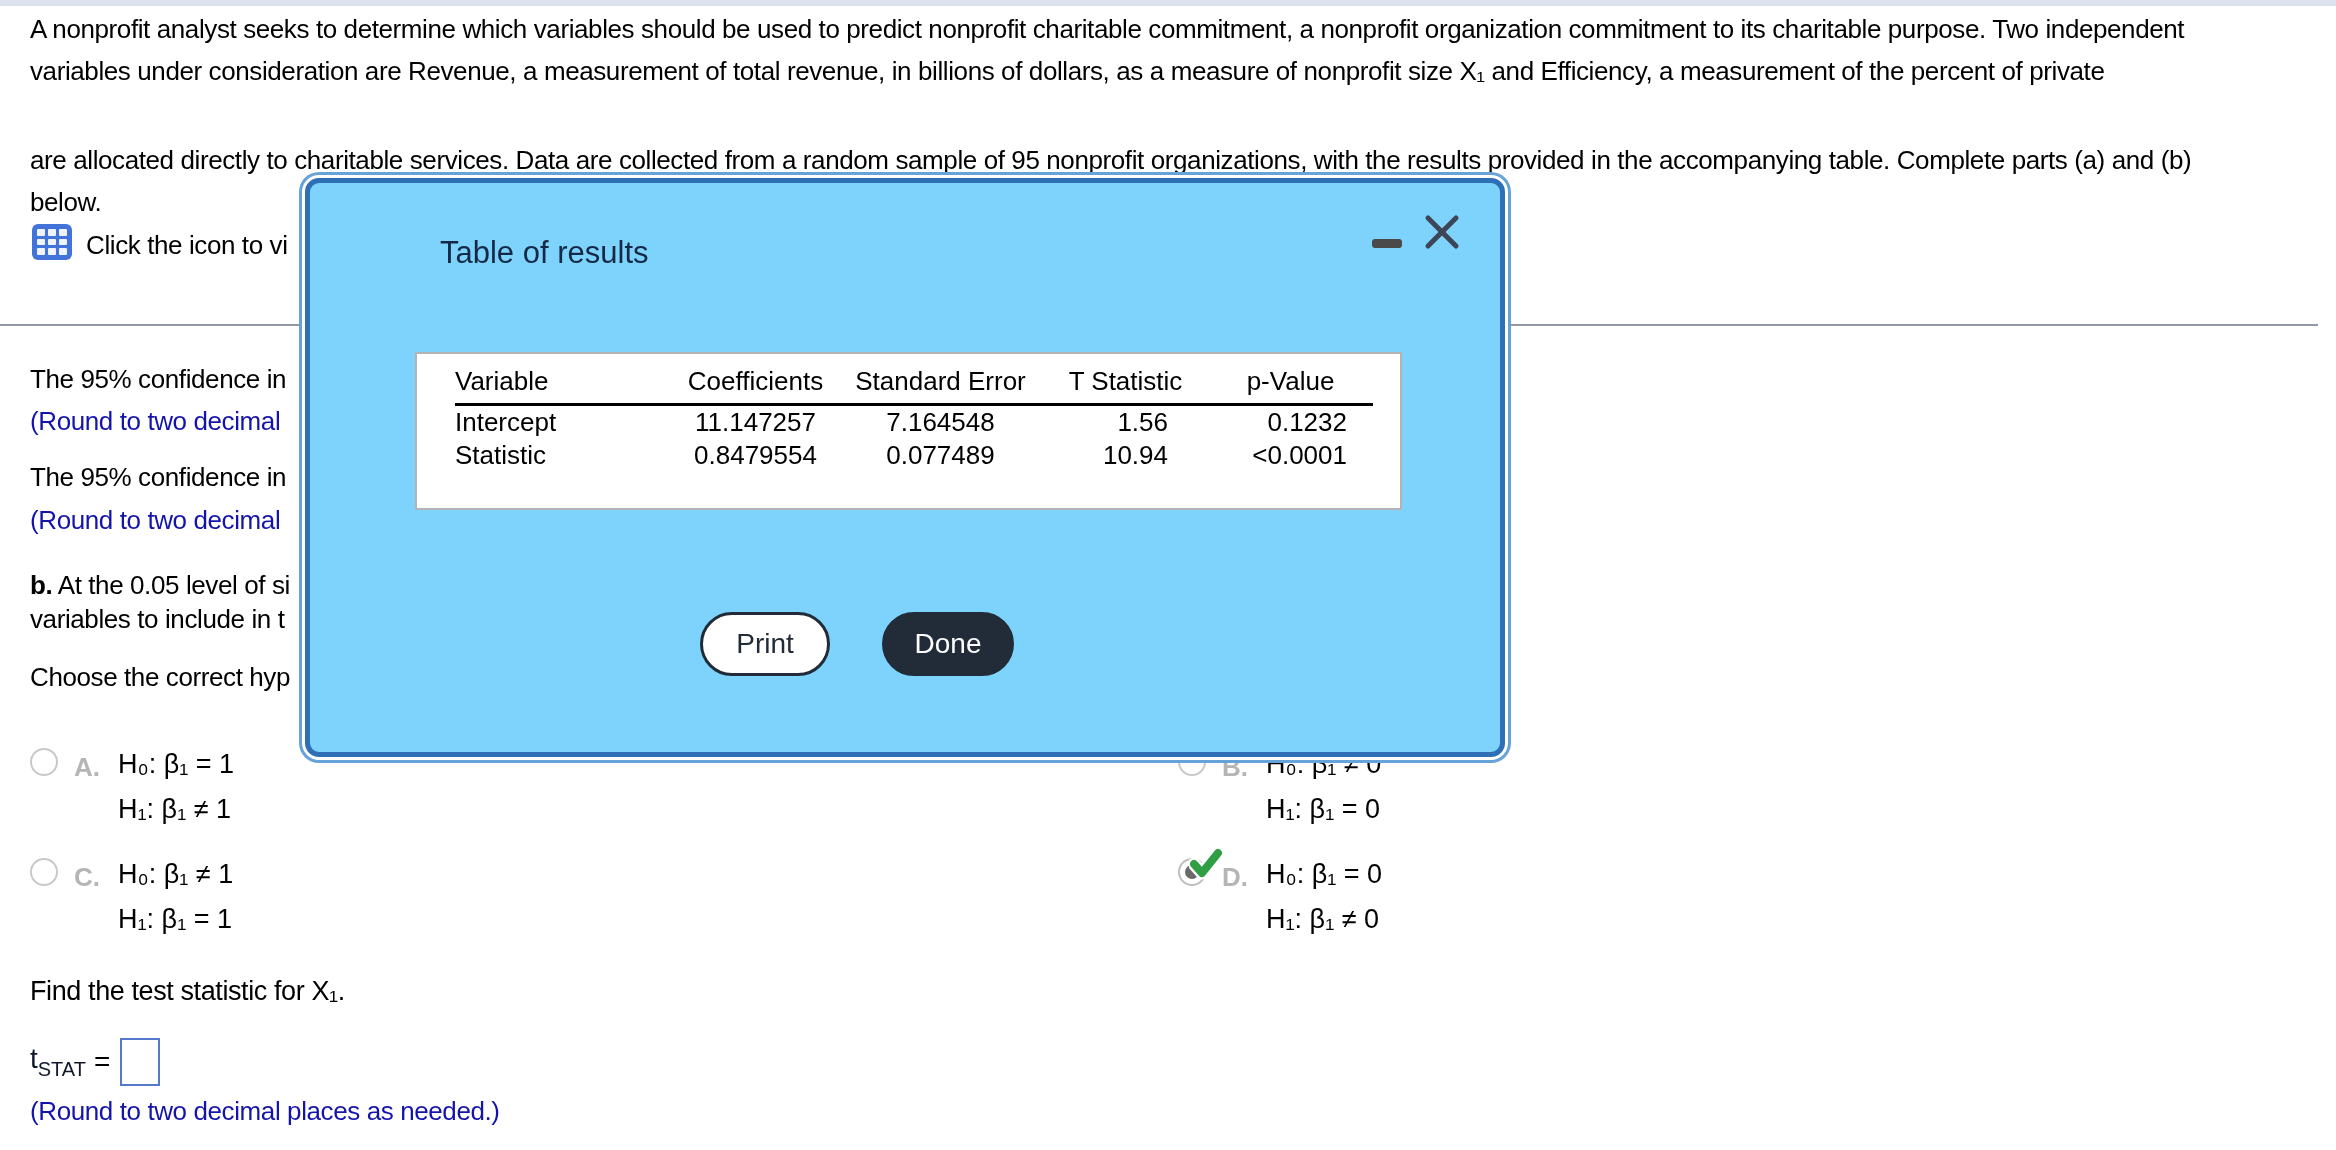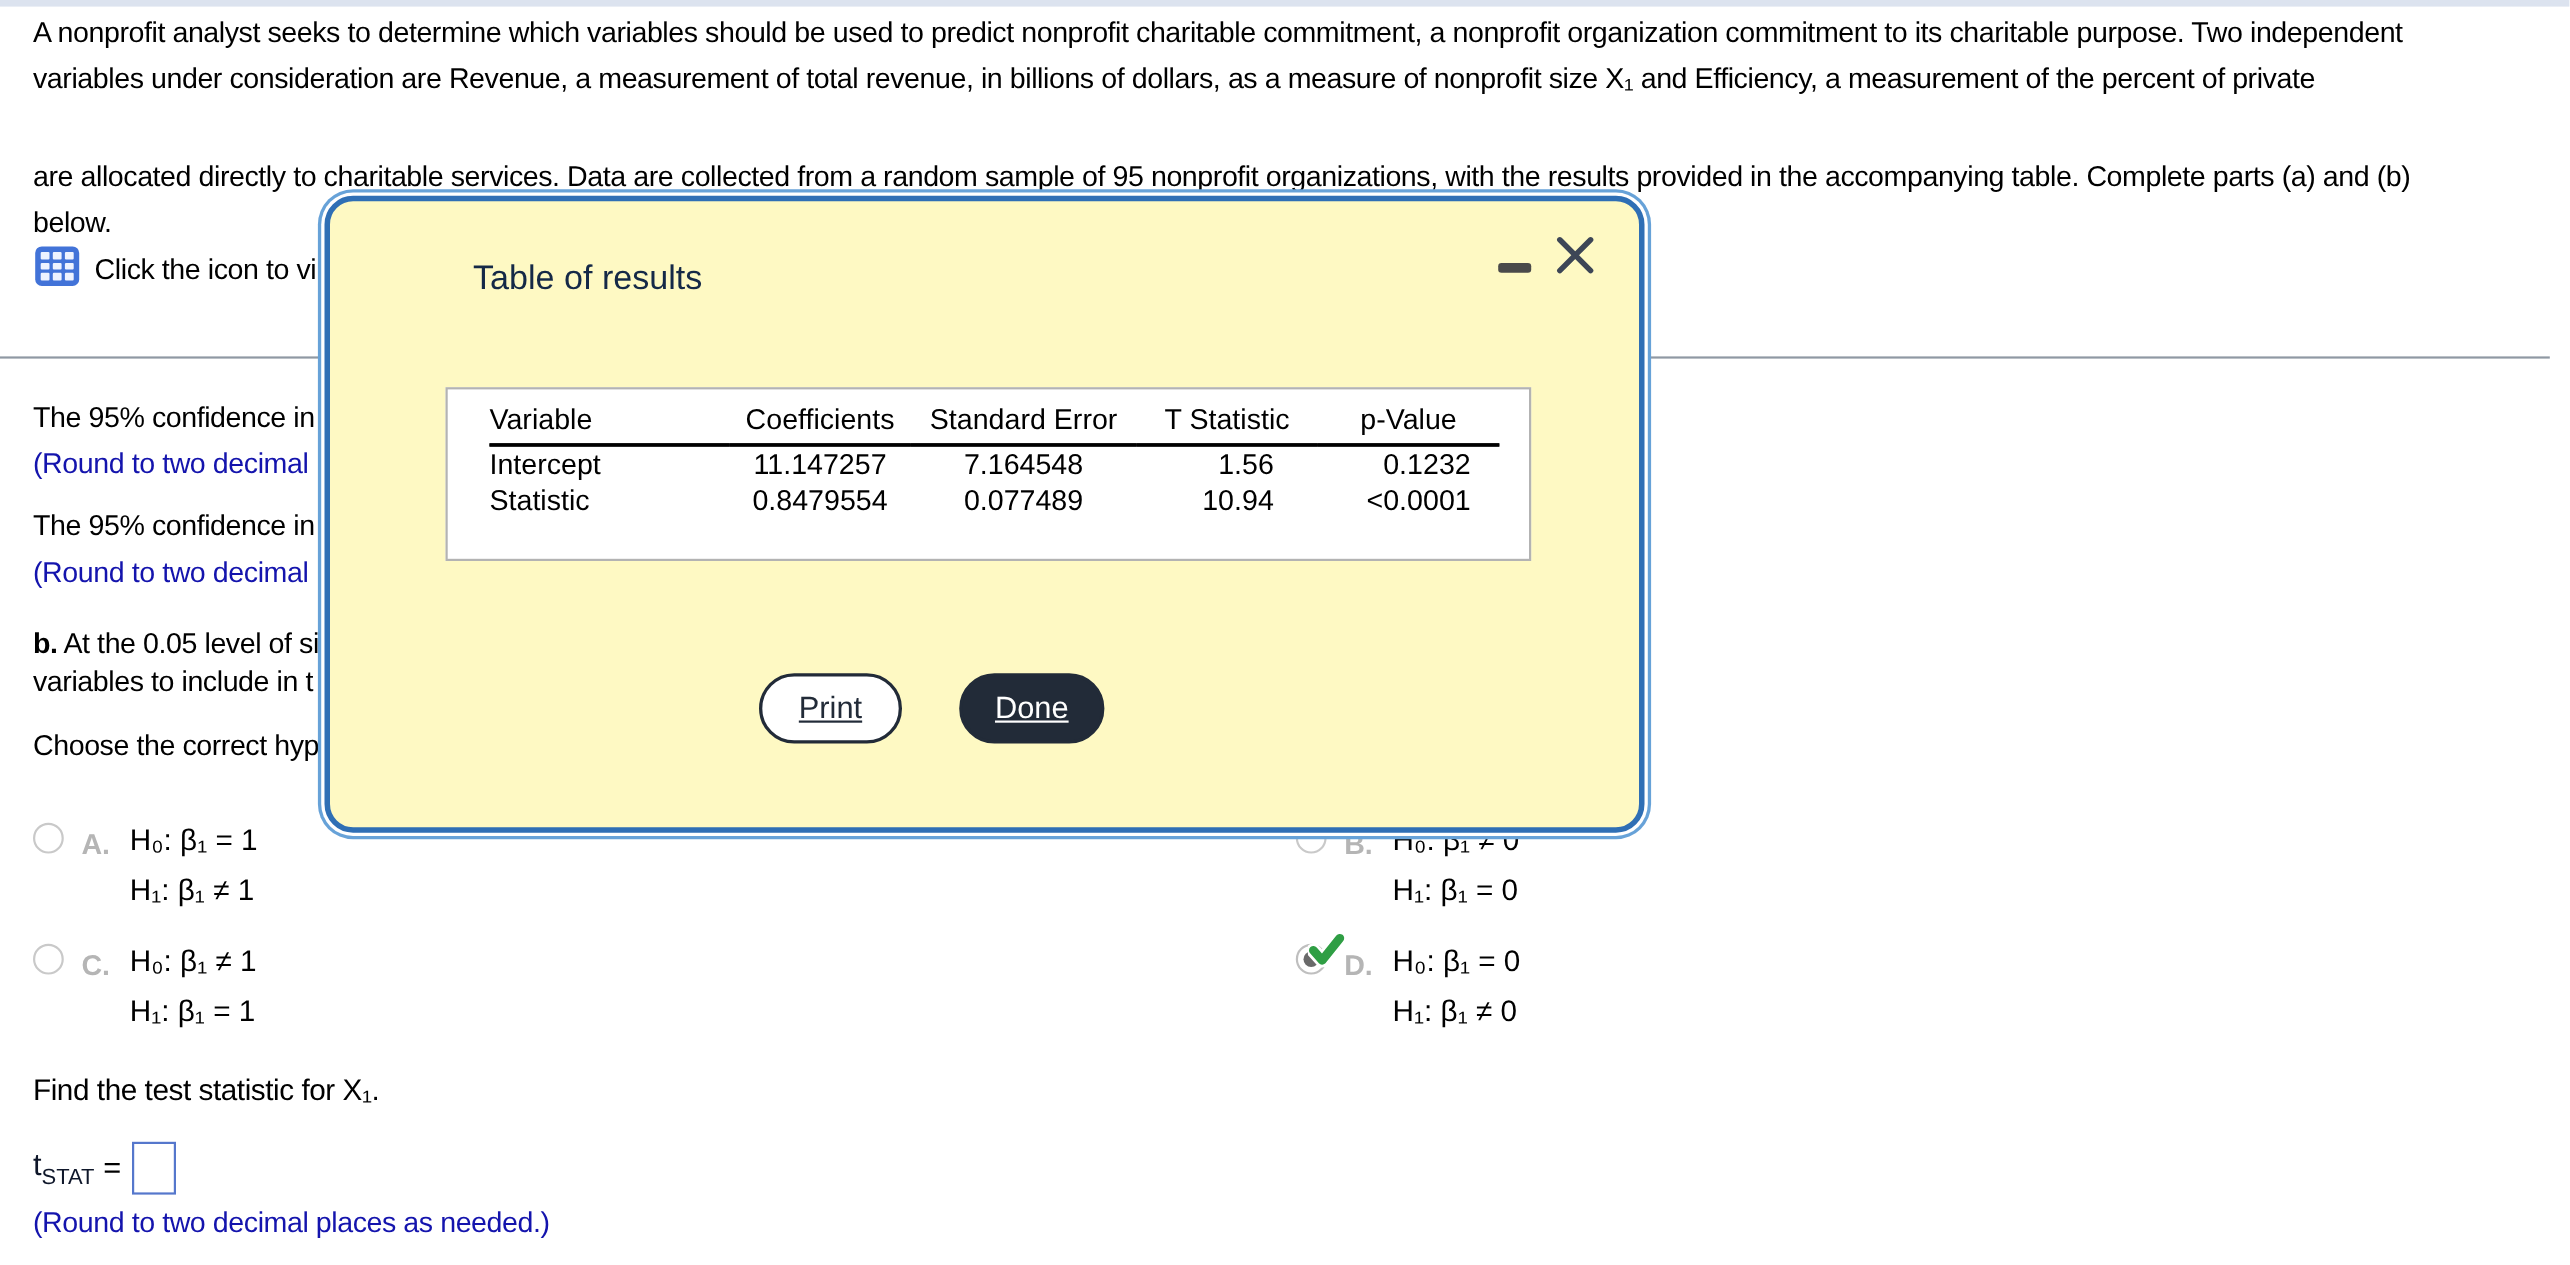--- a/index.html
+++ b/index.html
@@ -9,36 +9,36 @@
   .txt{font-size:26px;color:#000;white-space:nowrap;letter-spacing:-0.4px;}
   .blue{color:#1414ad;}
   .topstrip{left:0;top:0;width:2336px;height:6px;background:#dce3ef;}
   .divider{left:0;top:324px;width:2318px;height:2px;background:#8f98a3;}
   
   .tbl-icon{left:32px;top:224px;width:40px;height:36px;background:#4273d8;border-radius:6px;
     display:grid;grid-template-columns:repeat(3,1fr);grid-template-rows:repeat(3,1fr);
     gap:3px;padding:5px;box-sizing:border-box;cursor:pointer;}
   .tbl-icon span{background:#eef3ff;border-radius:1px;}
   
-  #modal{left:295px;top:178px;width:1200px;height:579px;background:#fef9c3;
-    border:5px solid #2f6fb5;border-radius:26px;box-sizing:border-box;
+  #modal{left:305px;top:178px;width:1200px;height:579px;background:#7dd3fc;
+    border:5px solid #2f6fb5;border-radius:14px;box-sizing:border-box;
     box-shadow:0 0 0 3px #ffffff,0 0 0 6px #67a2d8;z-index:10;}
   .modal-title{left:130px;top:52px;font-size:31px;color:#152947;font-weight:500;white-space:nowrap;}
   .minimize{left:1062px;top:56px;width:30px;height:9px;background:#4a4a4a;border-radius:3px;cursor:pointer;}
   .closex{left:1110px;top:27px;cursor:pointer;}
   .results-box{left:105px;top:169px;width:987px;height:158px;border:2px solid #b3b3b3;box-sizing:border-box;background:#fff;}
   .results-table{margin:12px 28px 0 38px;border-collapse:collapse;width:918px;font-size:26px;}
   .results-table th{font-weight:normal;border-bottom:3px solid #000;padding:0 0 6px 0;font-size:26px;}
   .results-table td{line-height:33px;padding:0;}
   .c0{text-align:left;}
   .c1,.c2{text-align:center;}
   th.c3,th.c4{text-align:center;}
   td.c3{text-align:right;padding-right:40px;}
   td.c4{text-align:right;padding-right:26px;}
-  .btn{border-radius:33px;height:64px;font-size:28px;display:flex;align-items:center;justify-content:center;cursor:pointer;box-sizing:border-box;text-decoration:underline;}
+  .btn{border-radius:33px;height:64px;font-size:28px;display:flex;align-items:center;justify-content:center;cursor:pointer;box-sizing:border-box;}
   .btn-print{left:390px;top:429px;width:130px;background:#fff;border:3px solid #222b38;color:#222b38;}
   .btn-done{left:572px;top:429px;width:132px;background:#222b38;border:3px solid #222b38;color:#fff;}
   
   .radio{width:28px;height:28px;border:2px solid #c9c9c9;border-radius:50%;background:#fff;box-sizing:border-box;cursor:pointer;}
   .radio .dot{position:absolute;left:5px;top:5px;width:14px;height:14px;border-radius:50%;background:#6a6a6a;}
   .optletter{font-size:26px;font-weight:bold;color:#b5b5b5;white-space:nowrap;}
   .formula{font-size:27px;color:#000;line-height:45px;white-space:nowrap;}
   .check{position:absolute;left:9px;top:-12px;}
   
   .tstat-row{display:flex;align-items:center;}

